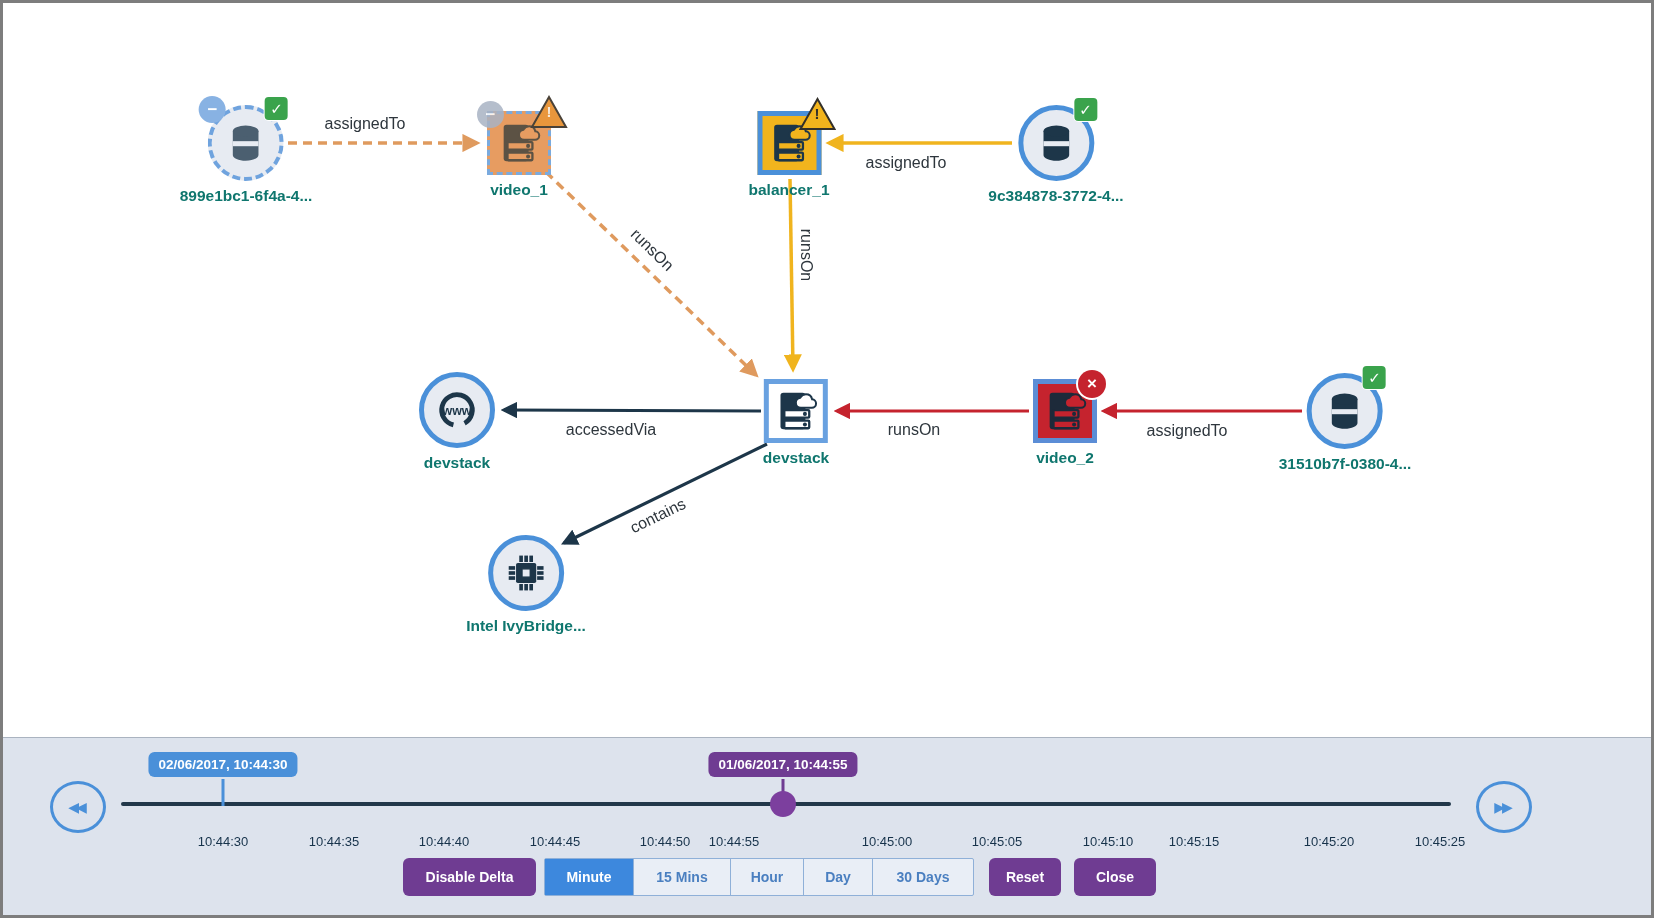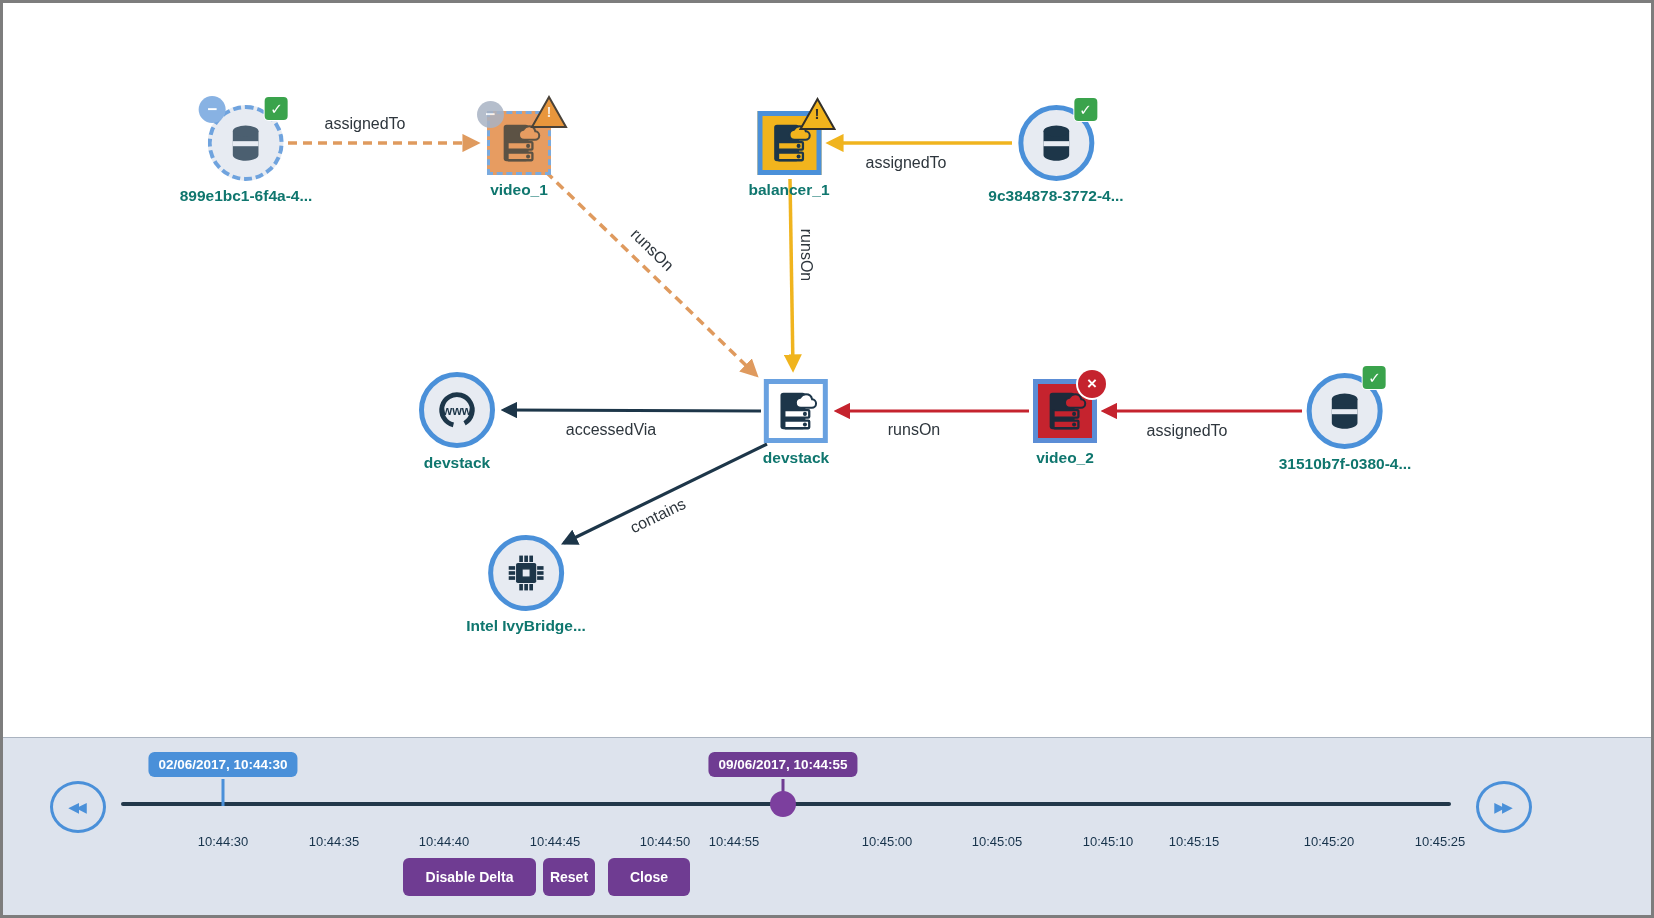--- a/index.html
+++ b/index.html
@@ -234,36 +234,43 @@
     <div class="navbtn" style="left:1473px;">
       <span>▶▶</span>
     </div>
 
     <div class="tline"></div>
 
     <div class="stem blue" style="left:220px;"></div>
     <div class="tooltip blue" style="left:220px;">02/06/2017, 10:44:30</div>
 
     <div class="stem purple" style="left:780px;"></div>
-    <div class="tooltip purple" style="left:780px;">09/06/2017, 10:44:55</div>
+    <div class="tooltip purple" style="left:780px;">01/06/2017, 10:44:55</div>
     <div class="handle" style="left:780px;"></div>
 
     <span class="tick" style="left:220px;">10:44:30</span>
     <span class="tick" style="left:331px;">10:44:35</span>
     <span class="tick" style="left:441px;">10:44:40</span>
     <span class="tick" style="left:552px;">10:44:45</span>
     <span class="tick" style="left:662px;">10:44:50</span>
     <span class="tick" style="left:731px;">10:44:55</span>
     <span class="tick" style="left:884px;">10:45:00</span>
     <span class="tick" style="left:994px;">10:45:05</span>
     <span class="tick" style="left:1105px;">10:45:10</span>
     <span class="tick" style="left:1191px;">10:45:15</span>
     <span class="tick" style="left:1326px;">10:45:20</span>
     <span class="tick" style="left:1437px;">10:45:25</span>
 
     <div class="btnrow">
       <div class="pbtn" style="width:133px;">Disable Delta</div>
-      <div class="pbtn" style="width:52px;margin-left:7px;">Reset</div>
+      <div class="seg">
+        <div class="rbtn selected" style="width:88px;">Minute</div>
+        <div class="rbtn" style="width:96px;">15 Mins</div>
+        <div class="rbtn" style="width:72px;">Hour</div>
+        <div class="rbtn" style="width:68px;">Day</div>
+        <div class="rbtn" style="width:100px;">30 Days</div>
+      </div>
+      <div class="pbtn" style="width:72px;margin-left:15px;">Reset</div>
       <div class="pbtn" style="width:82px;margin-left:13px;">Close</div>
     </div>
 
   </div>
 </div>
 
 </body></html>

